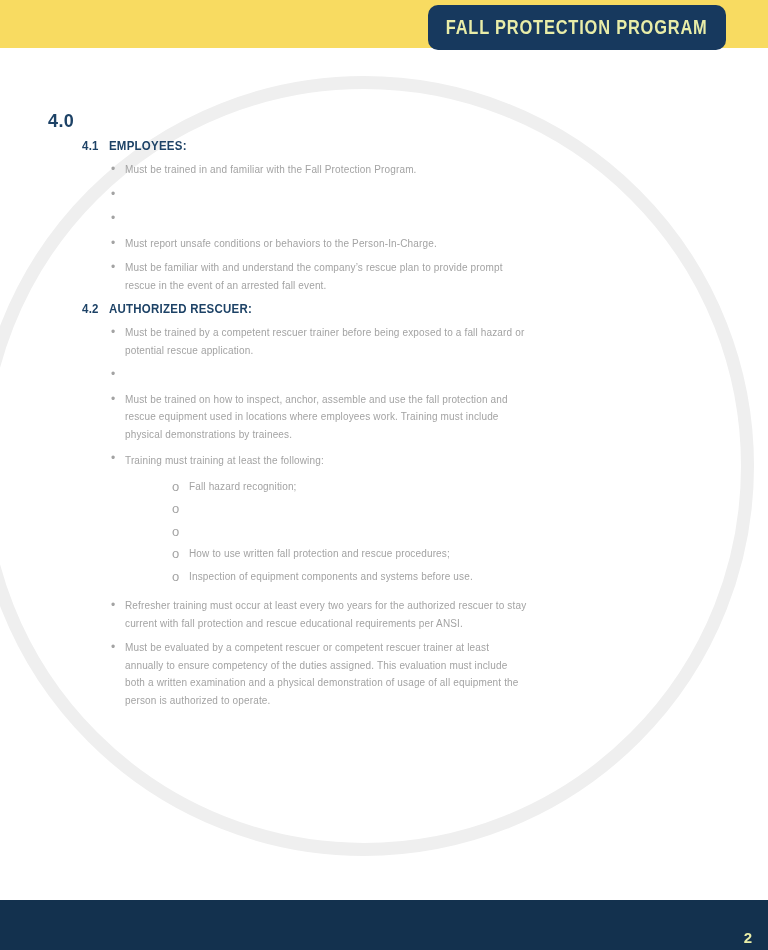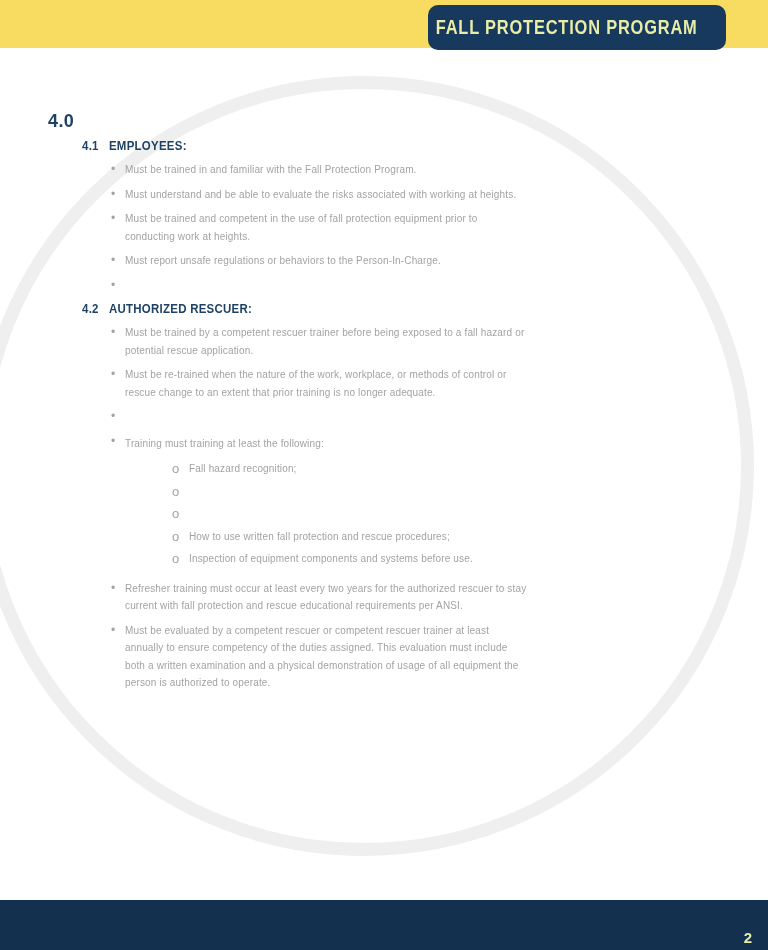--- a/index.html
+++ b/index.html
@@ -35,21 +35,21 @@
     width:768px;height:48px;
     background:var(--yellow);
     z-index:2;
   }
   .header-plate{
     position:absolute;
     left:428px;top:5px;
     width:298px;height:45px;
     background:var(--navy);
     border-radius:10px;
-    display:flex;align-items:center;justify-content:flex-end;
+    display:flex;align-items:center;justify-content:center;
     z-index:3;
   }
   .header-title{
     display:inline-block;
     color:var(--pale);
     font-size:20px;
     font-weight:bold;
     letter-spacing:1px;
     transform:scaleX(0.82);
     white-space:nowrap;
@@ -153,55 +153,55 @@
       <span>4.1</span>
       <span>EMPLOYEES:</span>
     </div>
     <ul class="bullets">
       <li>
         <span class="marker">•</span>
         <span class="btxt">Must be trained in and familiar with the Fall Protection Program.</span>
       </li>
       <li>
         <span class="marker">•</span>
-        <span class="btxt">Must understand and be able to evaluate the risks associated with working at heights.</span>
-      </li>
-      <li>
-        <span class="marker">•</span>
-        <span class="btxt">Must be trained and competent in the use of fall protection equipment prior to
-conducting work at heights.</span>
-      </li>
-      <li>
-        <span class="marker">•</span>
-        <span class="btxt">Must report unsafe regulations or behaviors to the Person-In-Charge.</span>
-      </li>
-      <li>
-        <span class="marker">•</span>
+      </li>
+      <li>
+        <span class="marker">•</span>
+      </li>
+      <li>
+        <span class="marker">•</span>
+        <span class="btxt">Must report unsafe conditions or behaviors to the Person-In-Charge.</span>
+      </li>
+      <li>
+        <span class="marker">•</span>
+        <span class="btxt">Must be familiar with and understand the company’s rescue plan to provide prompt
+rescue in the event of an arrested fall event.</span>
       </li>
     </ul>
   </div>
 
   <div class="subsection-2">
     <div class="sub-head">
       <span>4.2</span>
       <span>AUTHORIZED RESCUER:</span>
     </div>
     <ul class="bullets">
       <li>
         <span class="marker">•</span>
         <span class="btxt">Must be trained by a competent rescuer trainer before being exposed to a fall hazard or
 potential rescue application.</span>
       </li>
       <li>
         <span class="marker">•</span>
-        <span class="btxt">Must be re-trained when the nature of the work, workplace, or methods of control or
-rescue change to an extent that prior training is no longer adequate.</span>
-      </li>
-      <li>
-        <span class="marker">•</span>
+      </li>
+      <li>
+        <span class="marker">•</span>
+        <span class="btxt">Must be trained on how to inspect, anchor, assemble and use the fall protection and
+rescue equipment used in locations where employees work. Training must include
+physical demonstrations by trainees.</span>
       </li>
       <li>
         <span class="marker">•</span>
         <span>
           <span class="btxt">Training must training at least the following:</span>
           <ul class="sub-bullets">
             <li>
               <span class="marker">o</span>
               <span class="btxt">Fall hazard recognition;</span>
             </li>

